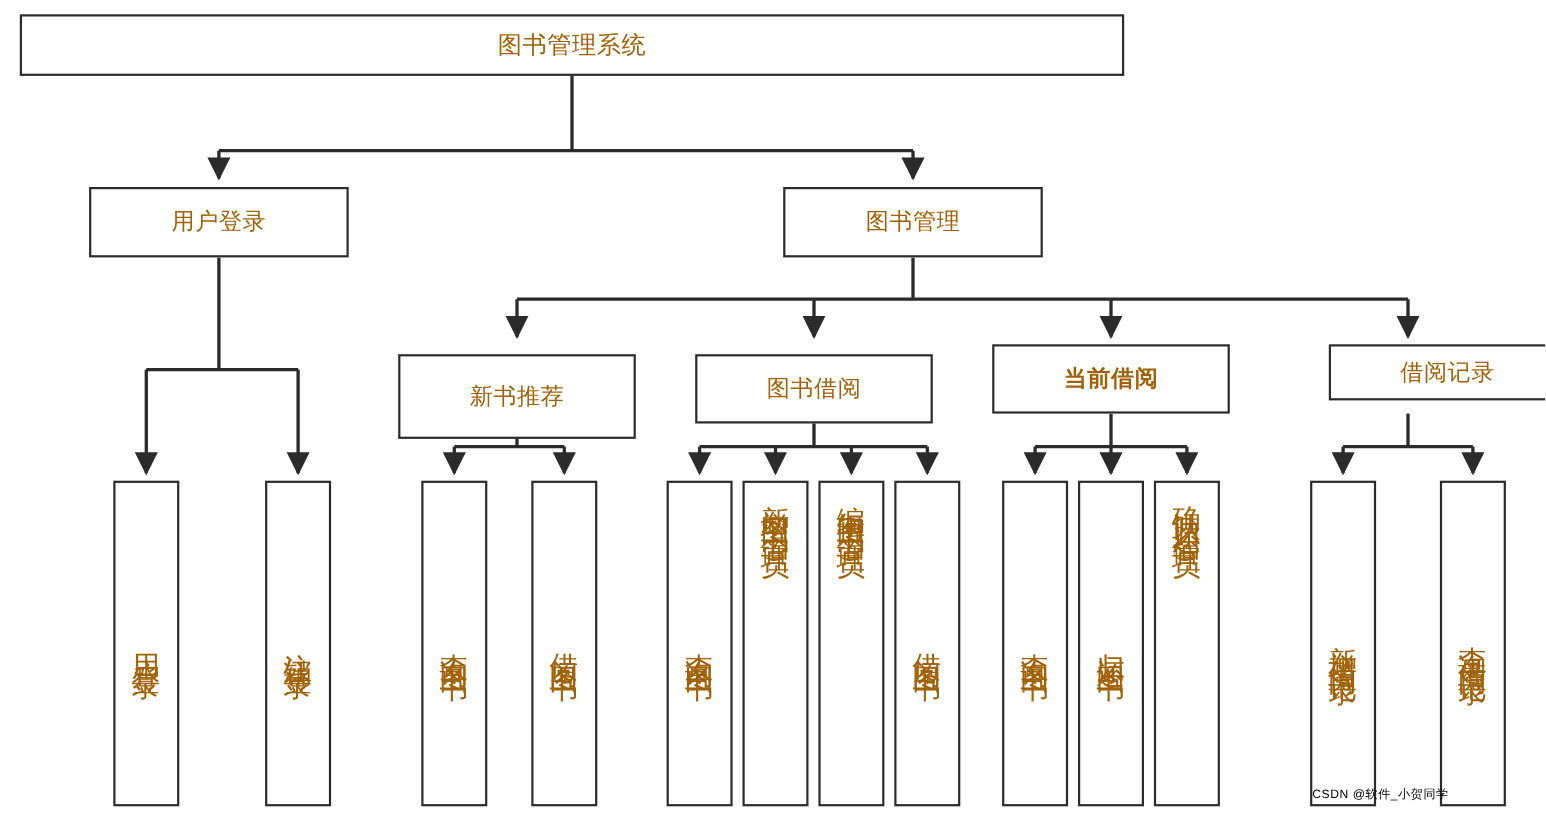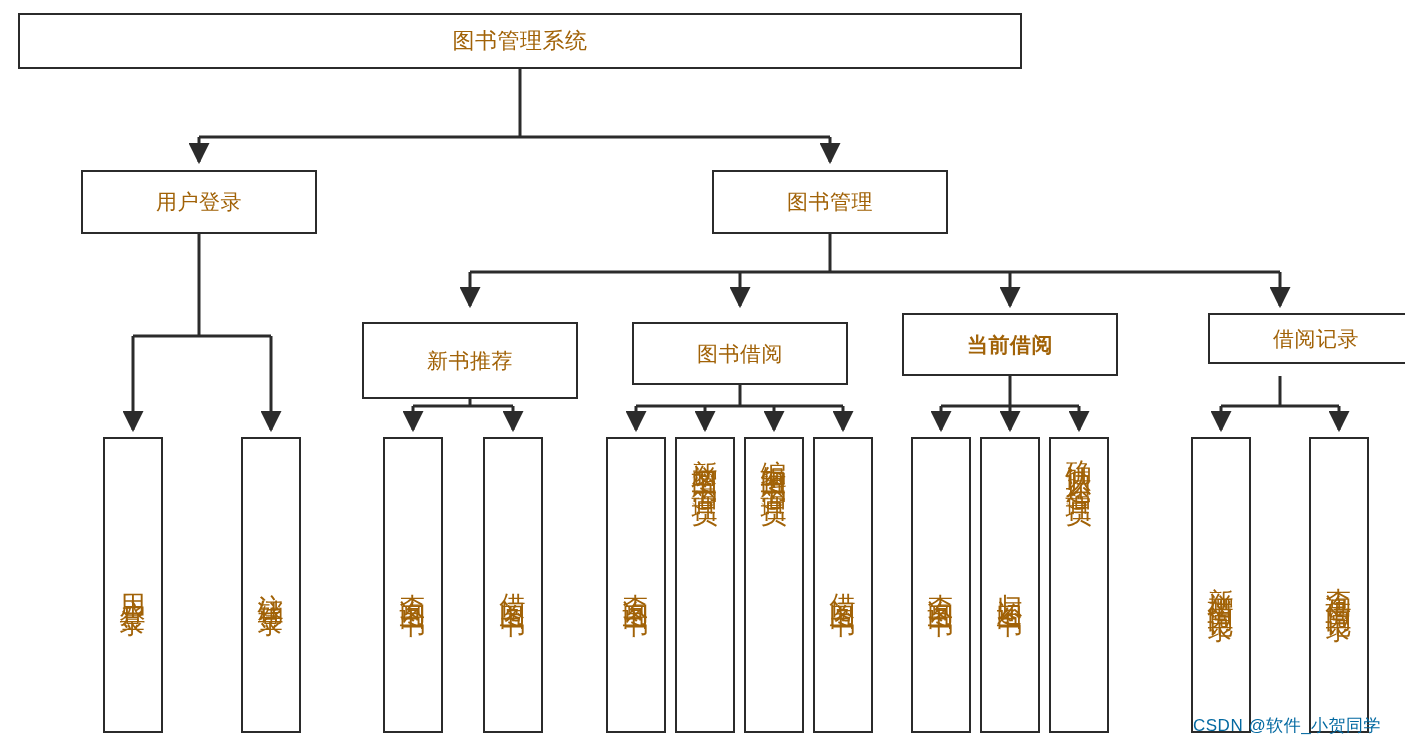--- a/index.html
+++ b/index.html
@@ -61,22 +61,22 @@
     font-size: 26px;
     line-height: 1;
     letter-spacing: 6px;
     white-space: nowrap;
   }
   .node.vert.mid {
     align-items: center;
   }
   .watermark {
     position: absolute;
-    font-size: 17px;
-    color: #0369a1;
+    font-size: 11px;
+    color: #000000;
     white-space: nowrap;
     letter-spacing: 0.5px;
   }
 </style>
 </head>
 <body>
 
 <div id="canvas">
 
   <svg class="wires" viewBox="0 0 1405 747" xmlns="http://www.w3.org/2000/svg">

